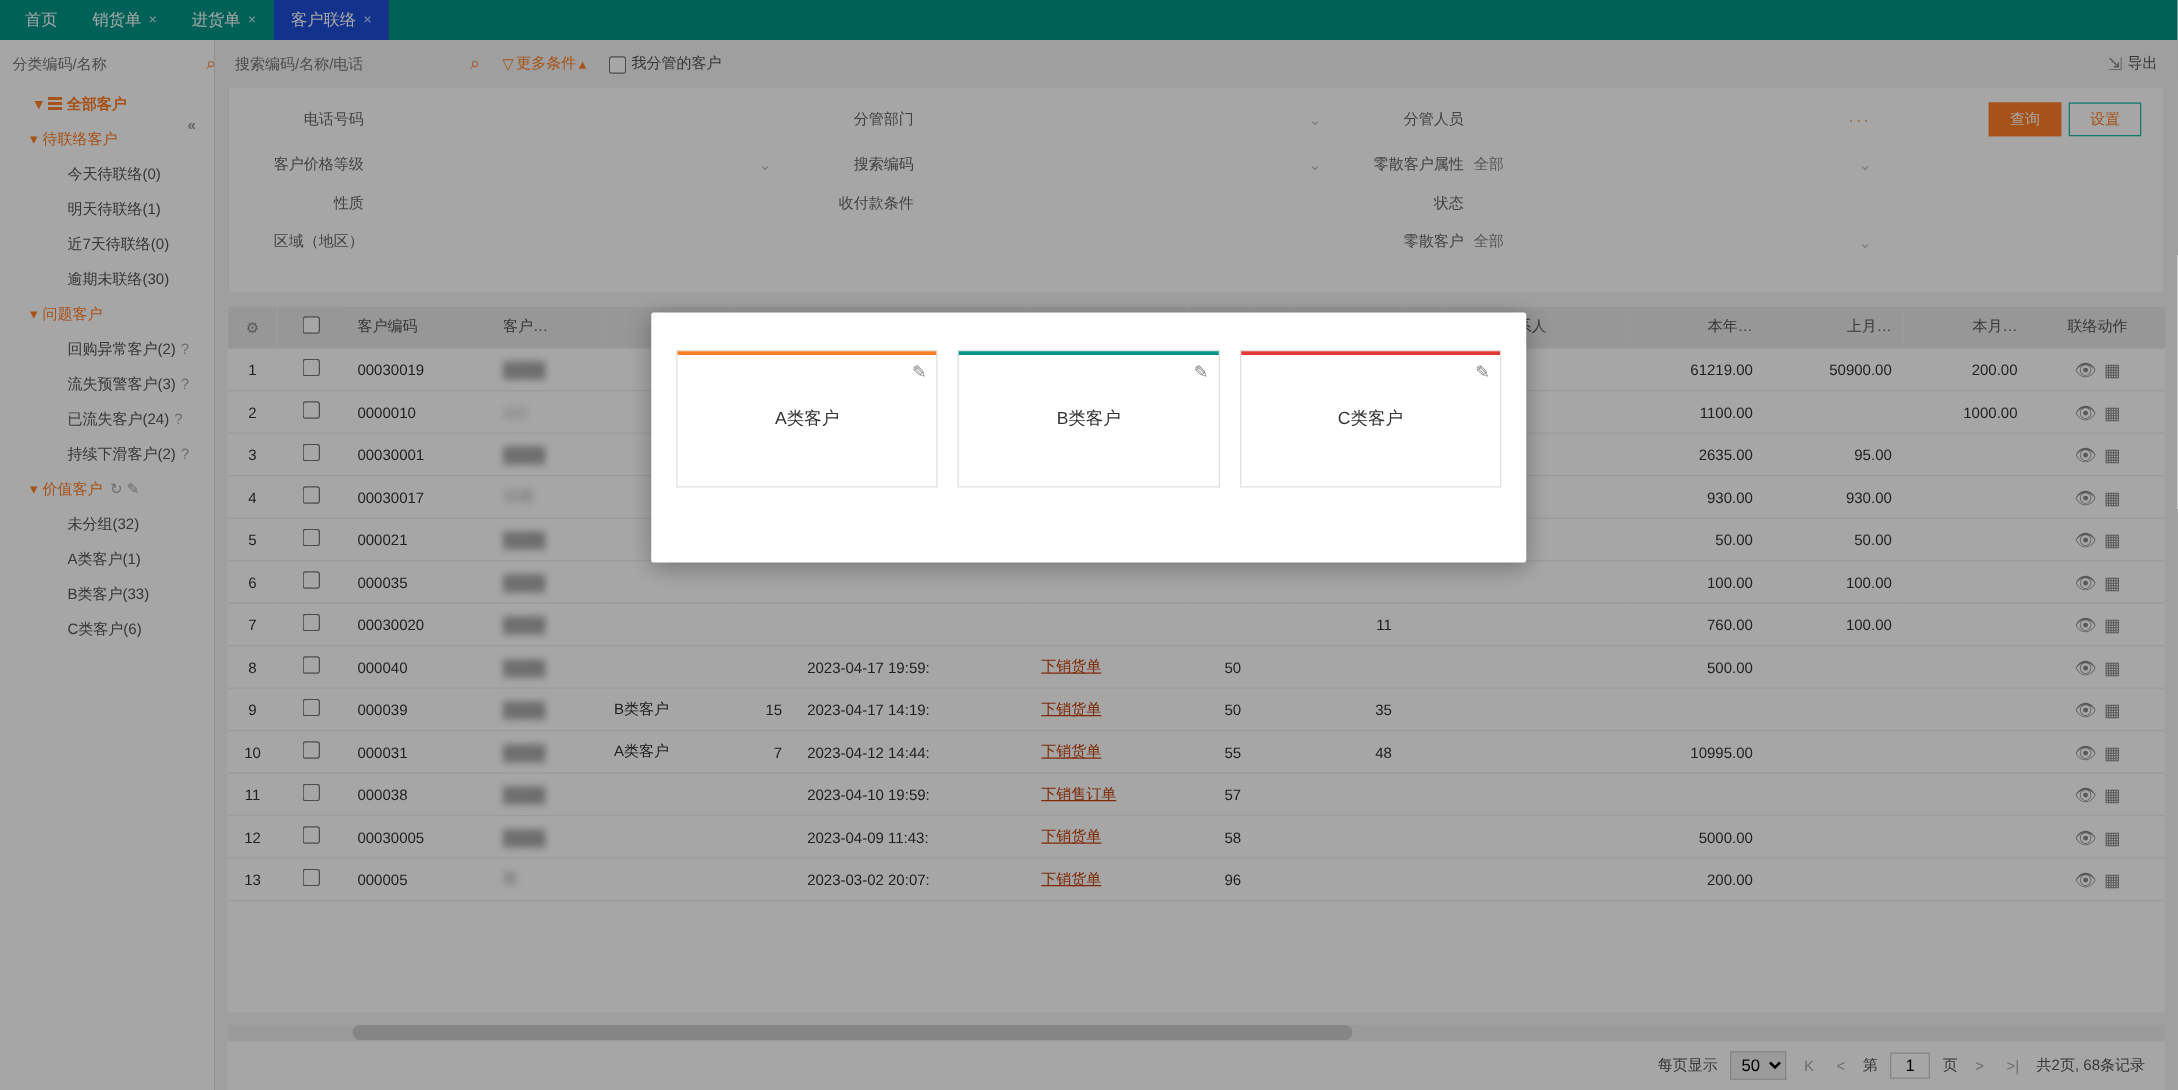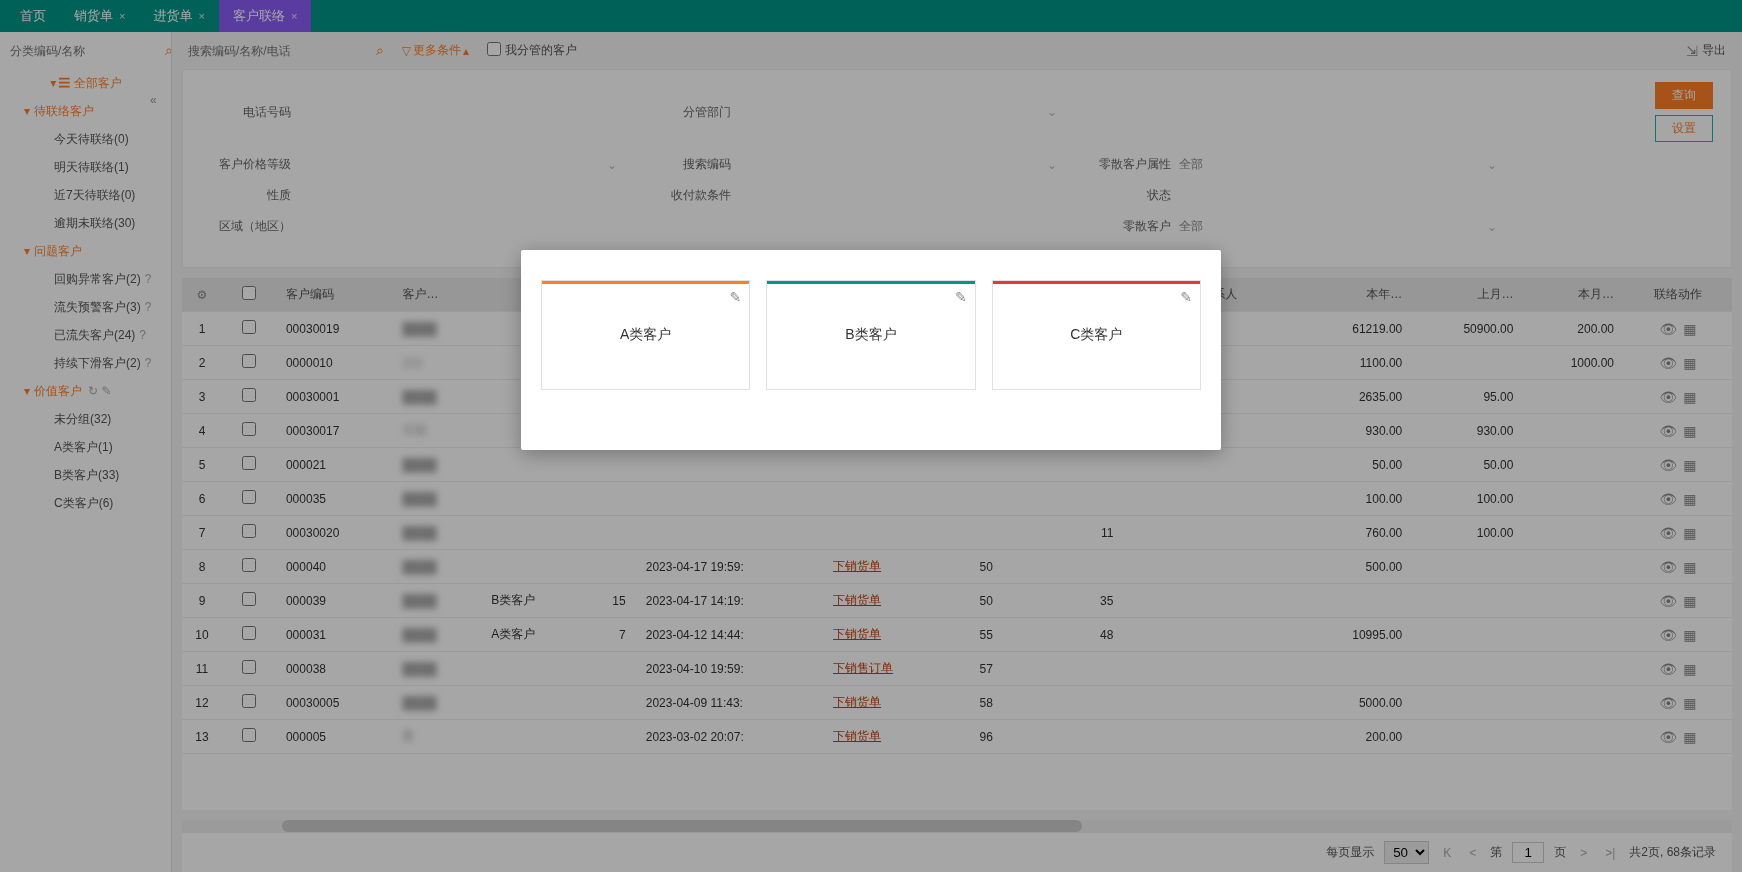--- a/index.html
+++ b/index.html
@@ -1,61 +1,61 @@
 <!DOCTYPE html>
 <html><head>
 <meta charset="utf-8">
 <style>
 * { margin: 0; padding: 0; box-sizing: border-box; }
 body { font-family: "Microsoft YaHei", Arial, sans-serif; font-size: 12px; color: #333; background: #f5f5f5; width: 1742px; height: 872px; overflow: hidden; position: relative; }
 
 
 .tab-bar { background: #009688; height: 32px; display: flex; align-items: stretch; padding-left: 6px; }
 .tab { padding: 0 14px; color: #fff; display: flex; align-items: center; gap: 6px; font-size: 13px; cursor: pointer; }
-.tab.active { background: #8b5cf6; }
+.tab.active { background: #1d4ed8; }
 .tab .x { font-size: 11px; opacity: 0.8; }
 
 
 .main { display: flex; height: calc(100% - 32px); }
 .sidebar { width: 172px; background: #fff; border-right: 1px solid #e0e0e0; padding: 6px 0; overflow-y: auto; }
 .sidebar-search { display: flex; align-items: center; padding: 4px 10px; }
 .sidebar-search input { flex: 1; border: none; outline: none; font-size: 12px; color: #999; }
 .sidebar-search .ic { color: #ff7f27; font-size: 14px; }
 .collapse { position: absolute; left: 150px; top: 90px; color: #999; }
 
 .tree { padding: 6px 0; }
 .tree-node { padding: 4px 10px 4px 30px; cursor: pointer; line-height: 20px; }
-.tree-node.root { color: #ff7f27; padding-left: 9px; font-weight: 400; text-align: center; }
+.tree-node.root { color: #ff7f27; padding-left: 28px; font-weight: 700; }
 .tree-node.sub { color: #ff7f27; padding-left: 24px; }
 .tree-node.leaf { color: #555; padding-left: 54px; font-size: 12px; }
 .tree-node .caret { display: inline-block; width: 10px; color: #ff7f27; }
 .tree-node .qm { color: #aaa; margin-left: 4px; }
 .tree-node .icons { color: #aaa; margin-left: 6px; }
 
 .content { flex: 1; display: flex; flex-direction: column; overflow: hidden; }
 
 
 .filter-bar { display: flex; align-items: center; padding: 10px 16px; gap: 18px; background: #f5f5f5; }
 .filter-bar input.search { width: 170px; border: none; background: transparent; outline: none; font-size: 12px; color: #999; }
 .filter-bar .ic { color: #ff7f27; font-size: 14px; }
 .filter-bar .more { color: #ff7f27; display: flex; align-items: center; gap: 2px; }
-.filter-bar .chk { display: flex; align-items: flex-start; gap: 4px; color: #555; }
+.filter-bar .chk { display: flex; align-items: flex-end; gap: 4px; color: #555; }
 .filter-bar .chk input { width: 14px; height: 14px; }
 .filter-bar .spacer { flex: 1; }
 .filter-bar .export { color: #555; display: flex; align-items: center; gap: 4px; }
 .filter-bar .export .ic { color: #888; }
 
 
 .adv { background: #fff; margin: 0 10px; padding: 12px 18px 18px 18px; border: 1px solid #eee; }
 .adv-row { display: flex; align-items: center; margin-bottom: 14px; }
 .adv-cell { display: flex; align-items: center; width: 440px; }
 .adv-cell label { width: 90px; text-align: right; color: #666; margin-right: 8px; font-size: 12px; }
 .adv-cell .value { flex: 1; display: flex; justify-content: space-between; align-items: center; color: #888; }
 .adv-cell .value .caret-down { color: #bbb; margin-right: 24px; }
-.adv-btns { display: flex; flex-direction: column; gap: 6px; margin-left: auto; }
+.adv-btns { display: flex; flex-direction: row; gap: 6px; margin-left: auto; }
 .btn-orange { background: #ff7f27; color: #fff; border: 1px solid #ff7f27; padding: 4px 16px; cursor: pointer; font-size: 12px; }
 .btn-outline { background: #fff; color: #ff7f27; border: 1px solid #14b8a6; padding: 4px 16px; cursor: pointer; font-size: 12px; }
 .adv-dots { color: #ff7f27; margin-right: 24px; letter-spacing: 2px; }
 
 
 .table-wrap { flex: 1; margin: 10px; overflow: auto; background: #fff; }
 .table { width: 100%; border-collapse: collapse; }
 .table th, .table td { border-bottom: 1px solid #eee; padding: 8px 10px; text-align: right; font-size: 12px; white-space: nowrap; }
 .table th { background: #e8e8e8; color: #555; font-weight: 500; position: sticky; top: 0; }
 .table th:first-child, .table td:first-child { text-align: center; width: 40px; }
@@ -160,20 +160,27 @@
       <div class="adv-row">
         <div class="adv-cell">
             <label>电话号码</label>
             <div class="value"></div>
           </div>
         <div class="adv-cell">
             <label>分管部门</label>
             <div class="value">
               <span></span>
               <span class="caret-down">⌄</span>
+            </div>
+          </div>
+        <div class="adv-cell">
+            <label>分管人员</label>
+            <div class="value">
+              <span></span>
+              <span class="adv-dots">···</span>
             </div>
           </div>
         <div class="adv-btns">
           <button class="btn-orange">查询</button>
           <button class="btn-outline">设置</button>
         </div>
       </div>
       <div class="adv-row">
         <div class="adv-cell">
             <label>客户价格等级</label>

